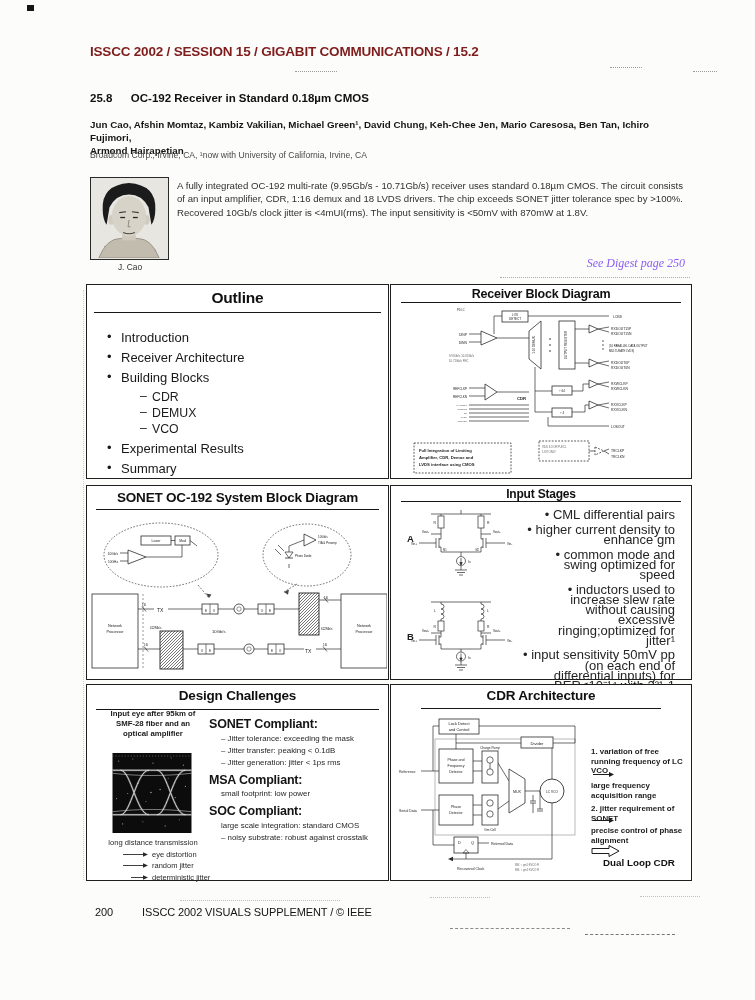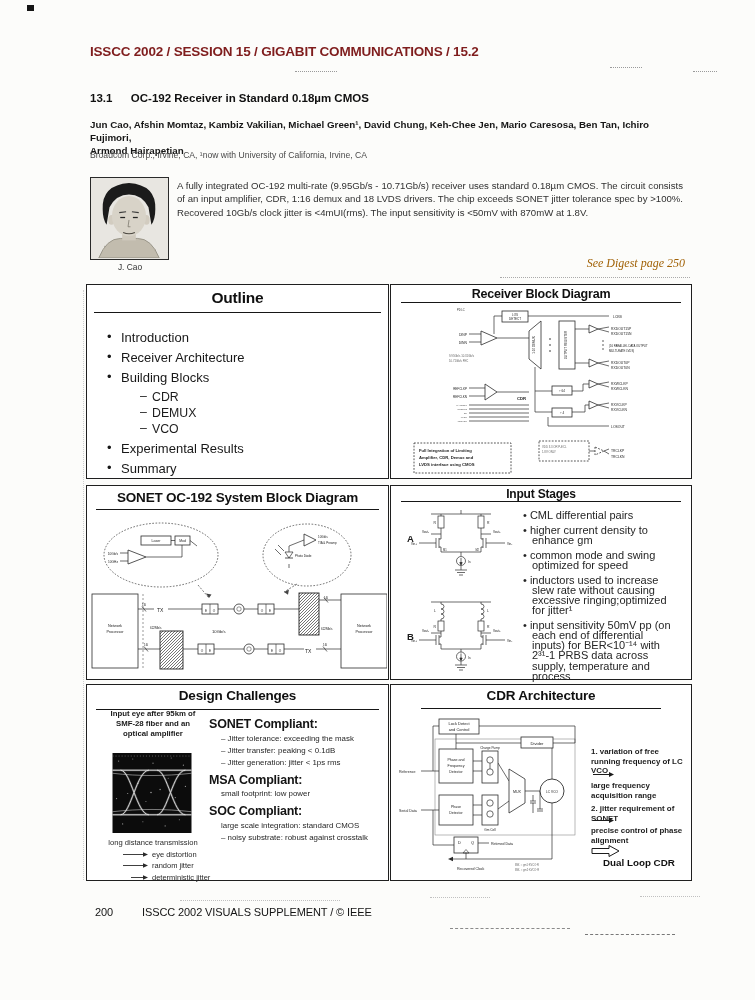--- a/index.html
+++ b/index.html
@@ -10,31 +10,31 @@
   .ptitle{position:absolute;left:0;right:0;text-align:center;font-weight:bold;color:#101010;letter-spacing:-0.2px;}
   .hr{position:absolute;border-top:1.6px solid #161616;}
   .dotline{position:absolute;border-top:1px dotted #9a9a9a;}
   .dashline{position:absolute;border-top:1px dashed #8a8a8a;}
   
   .hdr{font-weight:bold;font-size:13.5px;letter-spacing:-0.2px;color:#7f1d1d;}
   .paper-title{font-weight:bold;font-size:11.5px;color:#111;}
   .authors{font-weight:bold;font-size:9.8px;line-height:13px;color:#161616;}
   .affil{font-size:8.6px;color:#4a4a4a;}
   .abstract{font-size:9.6px;line-height:13.4px;color:#303030;text-align:justify;}
-  .digest{font-family:"Liberation Serif",serif;font-style:italic;font-size:12px;color:#a16207;}
+  .digest{font-family:"Liberation Serif",serif;font-style:italic;font-size:12px;color:#8b5cf6;}
   .caption{font-size:8.4px;color:#333;text-align:center;}
   .footer{font-weight:normal;font-size:11px;letter-spacing:-0.1px;color:#141414;}
   
   .ol-list{position:absolute;left:20px;top:40px;right:10px;list-style:none;margin:0;padding:0;}
   .ol-b{font-size:13px;color:#181818;margin:5px 0;padding-left:14px;position:relative;}
   .ol-b:before{content:"•";position:absolute;left:0;top:-1px;}
   .ol-s{font-size:12.3px;color:#1c1c1c;margin:2px 0 2px 33px;padding-left:12px;position:relative;}
   .ol-s:before{content:"–";position:absolute;left:0;top:-1px;}
   
-  .is-item{font-size:11px;line-height:10.2px;color:#252525;margin-bottom:4.5px;padding-left:9px;text-indent:-9px;}
+  .is-item{font-size:13px;line-height:10.2px;color:#252525;margin-bottom:4.5px;padding-left:9px;text-indent:-9px;text-align:right;}
   .is-item:before{content:"•  ";}
   .is-foot{font-size:6.4px;color:#555;margin-top:2px;}
   
   .dc-h{font-size:12.5px;font-weight:bold;color:#141414;letter-spacing:-0.2px;}
   .dc-item{font-size:7.9px;line-height:9.8px;color:#262626;margin:2.5px 0 2.5px 12px;padding-left:9px;text-indent:-9px;}
   .dc-cap{font-size:7.8px;font-weight:bold;line-height:10px;text-align:center;color:#1a1a1a;}
   .dc-trans{font-size:7.6px;color:#2a2a2a;}
   .dc-arrowrow{display:flex;align-items:center;gap:3px;font-size:7.5px;color:#2a2a2a;margin:2.2px 0 2.2px 14px;}
   
   .cdr-r{font-size:7.9px;font-weight:bold;line-height:9.6px;color:#1c1c1c;}
@@ -63,21 +63,21 @@
   <div class="dotline" style="left:180px;top:900px;width:160px;border-color:#c0c0c0;"></div>
   <div class="dotline" style="left:430px;top:897px;width:60px;border-color:#c0c0c0;"></div>
   <div class="dotline" style="left:640px;top:896px;width:60px;border-color:#c0c0c0;"></div>
   <div class="dashline" style="left:450px;top:928px;width:120px;"></div>
   <div class="dashline" style="left:585px;top:934px;width:90px;border-color:#777;"></div>
   <div class="dotline" style="left:500px;top:277px;width:190px;border-color:#aaa;"></div>
   <div class="abs" style="left:83px;top:290px;height:590px;border-left:1px dotted #cfcfcf;"></div>
 
   <div class="abs hdr" style="left:90px;top:44px;">ISSCC 2002 / SESSION 15 / GIGABIT COMMUNICATIONS / 15.2</div>
   <div class="abs" style="left:90px;top:88px;">
-    <span class="paper-title">13.1</span>
+    <span class="paper-title">25.8</span>
     <span class="paper-title" style="margin-left:14px;">OC-192 Receiver in Standard 0.18µm CMOS</span>
   </div>
   <div class="abs authors" style="left:90px;top:118px;width:575px;">
     <div>Jun Cao, Afshin Momtaz, Kambiz Vakilian, Michael Green¹, David Chung, Keh-Chee Jen, Mario Caresosa, Ben Tan, Ichiro Fujimori,</div>
     <div>Armond Hairapetian</div>
   </div>
   <div class="abs affil" style="left:90px;top:150px;">Broadcom Corp., Irvine, CA, ¹now with University of California, Irvine, CA</div>
 
   <div class="abs" style="left:90px;top:177px;width:79px;height:83px;border:1.4px solid #2a2a2a;background:#e8e6e1;box-sizing:border-box;">
     <svg width="76" height="80" viewBox="0 0 78 82">

